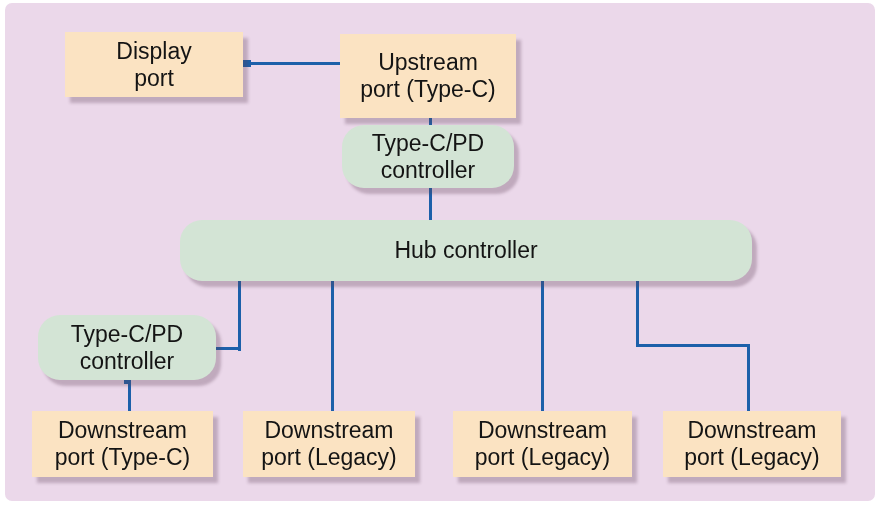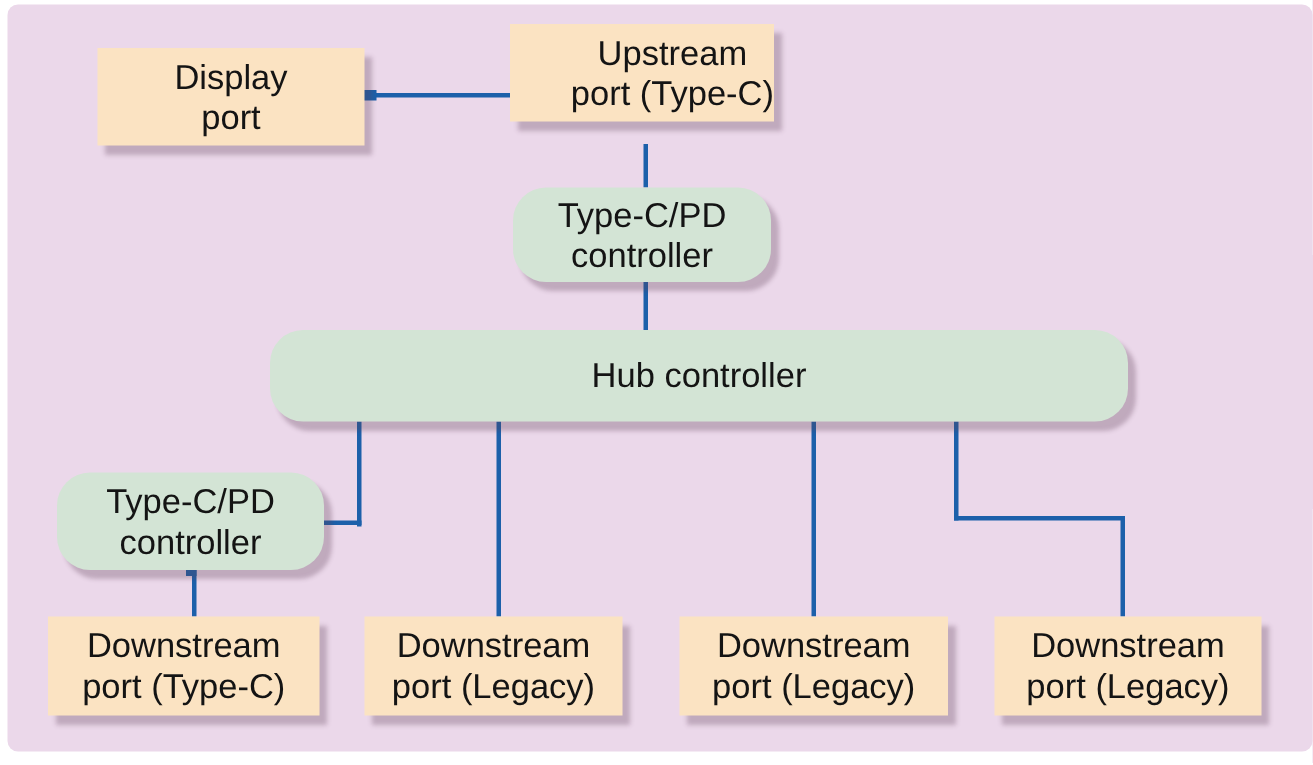--- a/index.html
+++ b/index.html
@@ -23,21 +23,21 @@
     font-size:23px;line-height:27px;
     box-shadow:5px 6px 3px var(--shadow-color,rgba(93,62,87,0.30));
   }
   .node-warm{background:var(--warm-box-bg,#fbe3c2);}
   .node-green{background:var(--green-box-bg,#d3e4d5);border-radius:22px;}
   .node-label{white-space:pre-line;display:block;}
   .c{position:absolute;background:var(--line-color,#1c60aa);}
 
   
   .n-display  {left:65px; top:32px; width:178px;height:65px;}
-  .n-upstream {left:340px;top:16px; width:176px;height:65px;justify-content:flex-end;}
+  .n-upstream {left:340px;top:34px; width:176px;height:84px;}
   .n-updc     {left:342px;top:125px;width:172px;height:63px;}
   .n-hub      {left:180px;top:220px;width:572px;height:61px;}
   .n-dndc     {left:38px; top:315px;width:178px;height:65px;}
   .n-ds0      {left:32px; top:411px;width:181px;height:66px;}
   .n-ds1      {left:243px;top:411px;width:172px;height:66px;}
   .n-ds2      {left:453px;top:411px;width:179px;height:66px;}
   .n-ds3      {left:663px;top:411px;width:178px;height:66px;}
 
   
   .e-a    {left:243px;top:62px; width:97px; height:3px;}

